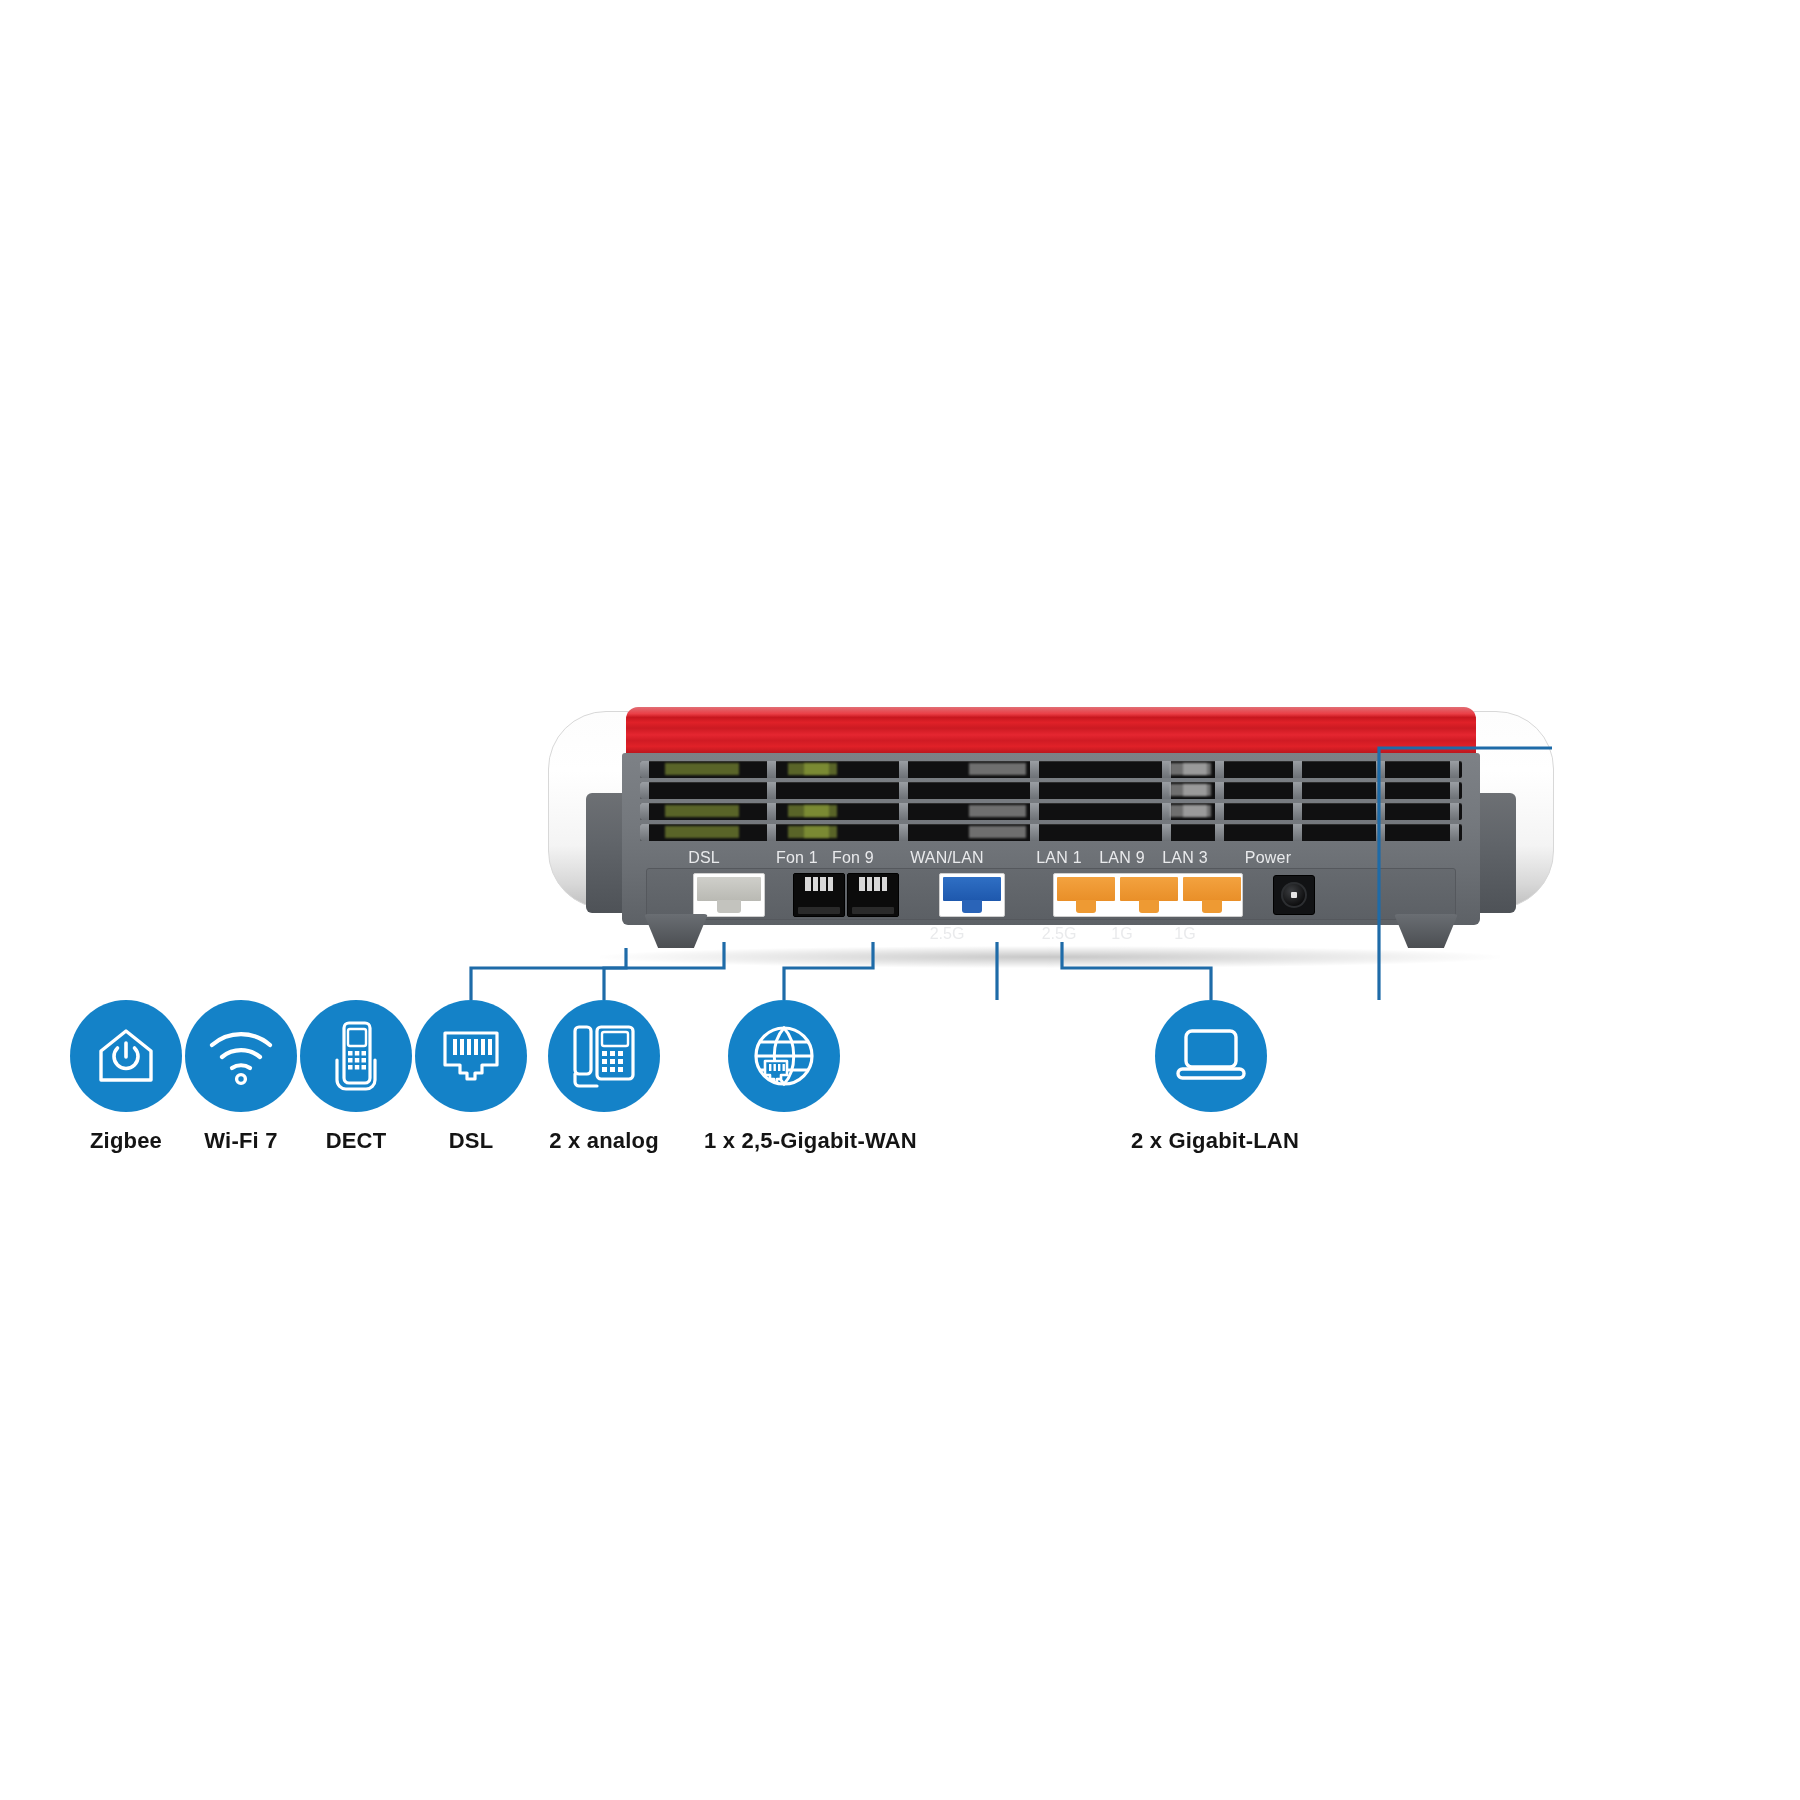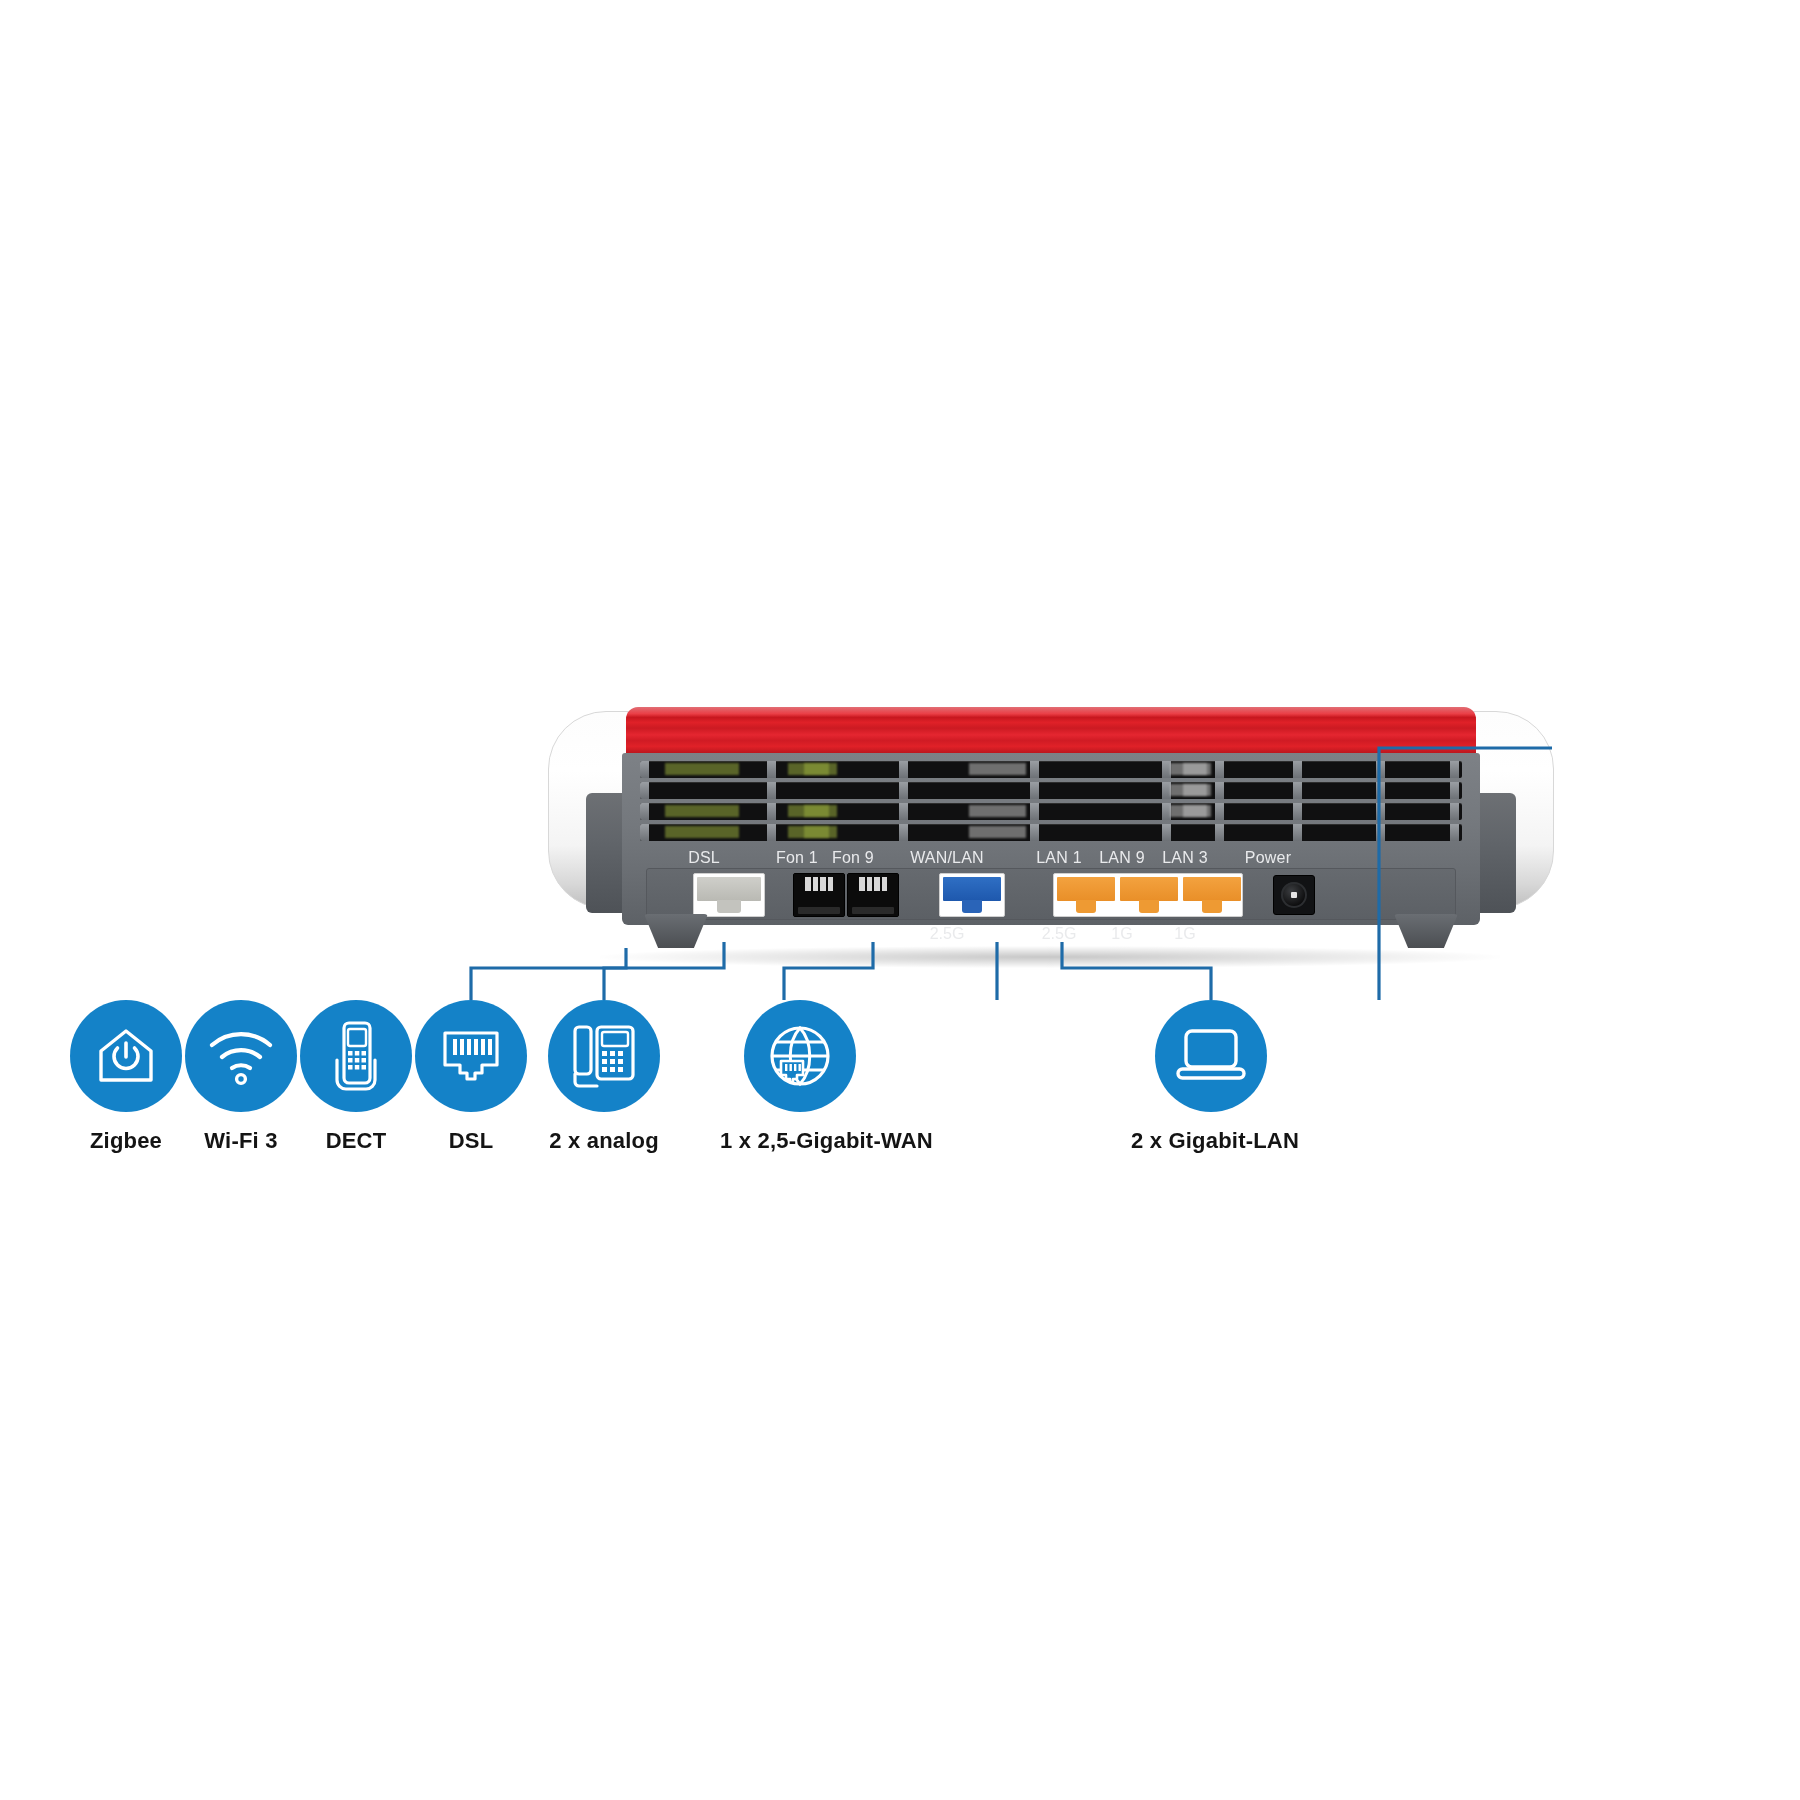--- a/index.html
+++ b/index.html
@@ -522,21 +522,21 @@
 
   <div class="feature" style="left:241px; top:1000px;">
     <div class="bubble">
       <svg width="70" height="62" viewBox="0 0 70 62">
         <path d="M6 20 A44 44 0 0 1 64 20" fill="none" stroke="#fff" stroke-width="4.2" stroke-linecap="round"></path>
         <path d="M16 32 A30 30 0 0 1 54 32" fill="none" stroke="#fff" stroke-width="4.2" stroke-linecap="round"></path>
         <path d="M26 43 A16 16 0 0 1 44 43" fill="none" stroke="#fff" stroke-width="4.2" stroke-linecap="round"></path>
         <circle cx="35" cy="54" r="4.4" fill="none" stroke="#fff" stroke-width="3.4"></circle>
       </svg>
     </div>
-    <div class="caption">Wi-Fi 3</div>
+    <div class="caption">Wi-Fi 7</div>
   </div>
 
   <div class="feature" style="left:356px; top:1000px;">
     <div class="bubble">
       <svg width="58" height="72" viewBox="0 0 58 72">
         <rect x="17" y="3" width="26" height="60" rx="5" fill="none" stroke="#fff" stroke-width="3.2"></rect>
         <rect x="21" y="9" width="18" height="17" rx="2" fill="none" stroke="#fff" stroke-width="2.4"></rect>
         <g fill="#fff">
           <rect x="21" y="31" width="4.5" height="4.5"></rect>
             <rect x="27.8" y="31" width="4.5" height="4.5"></rect>
@@ -587,21 +587,21 @@
           <rect x="35" y="45" width="5" height="5"></rect>
             <rect x="43" y="45" width="5" height="5"></rect>
             <rect x="51" y="45" width="5" height="5"></rect>
         </g>
         <path d="M8 52 L8 60 A4 4 0 0 0 12 64 L30 64" fill="none" stroke="#fff" stroke-width="3.2" stroke-linecap="round"></path>
       </svg>
     </div>
     <div class="caption">2 x analog</div>
   </div>
 
-  <div class="feature" style="left:800px; top:1000px;">
+  <div class="feature" style="left:784px; top:1000px;">
     <div class="bubble">
       <svg width="70" height="70" viewBox="0 0 70 70">
         <circle cx="35" cy="35" r="28" fill="none" stroke="#fff" stroke-width="3.2"></circle>
         <path d="M35 7 C22 21 22 49 35 63 C48 49 48 21 35 7 Z" fill="none" stroke="#fff" stroke-width="3"></path>
         <path d="M7 35 L63 35 M11 21 L59 21 M11 49 L59 49" fill="none" stroke="#fff" stroke-width="3"></path>
         <g>
           <rect x="16" y="40" width="22" height="14" fill="#1482c8"></rect>
           <path d="M16 40 L38 40 L38 54 L32 54 L32 58 L28 58 L28 61 L25 61 L25 58 L21 58 L21 54 L16 54 Z" fill="#1482c8" stroke="#fff" stroke-width="2.6" stroke-linejoin="round"></path>
           <g fill="#fff">
             <rect x="20" y="43" width="2.4" height="7"></rect>

